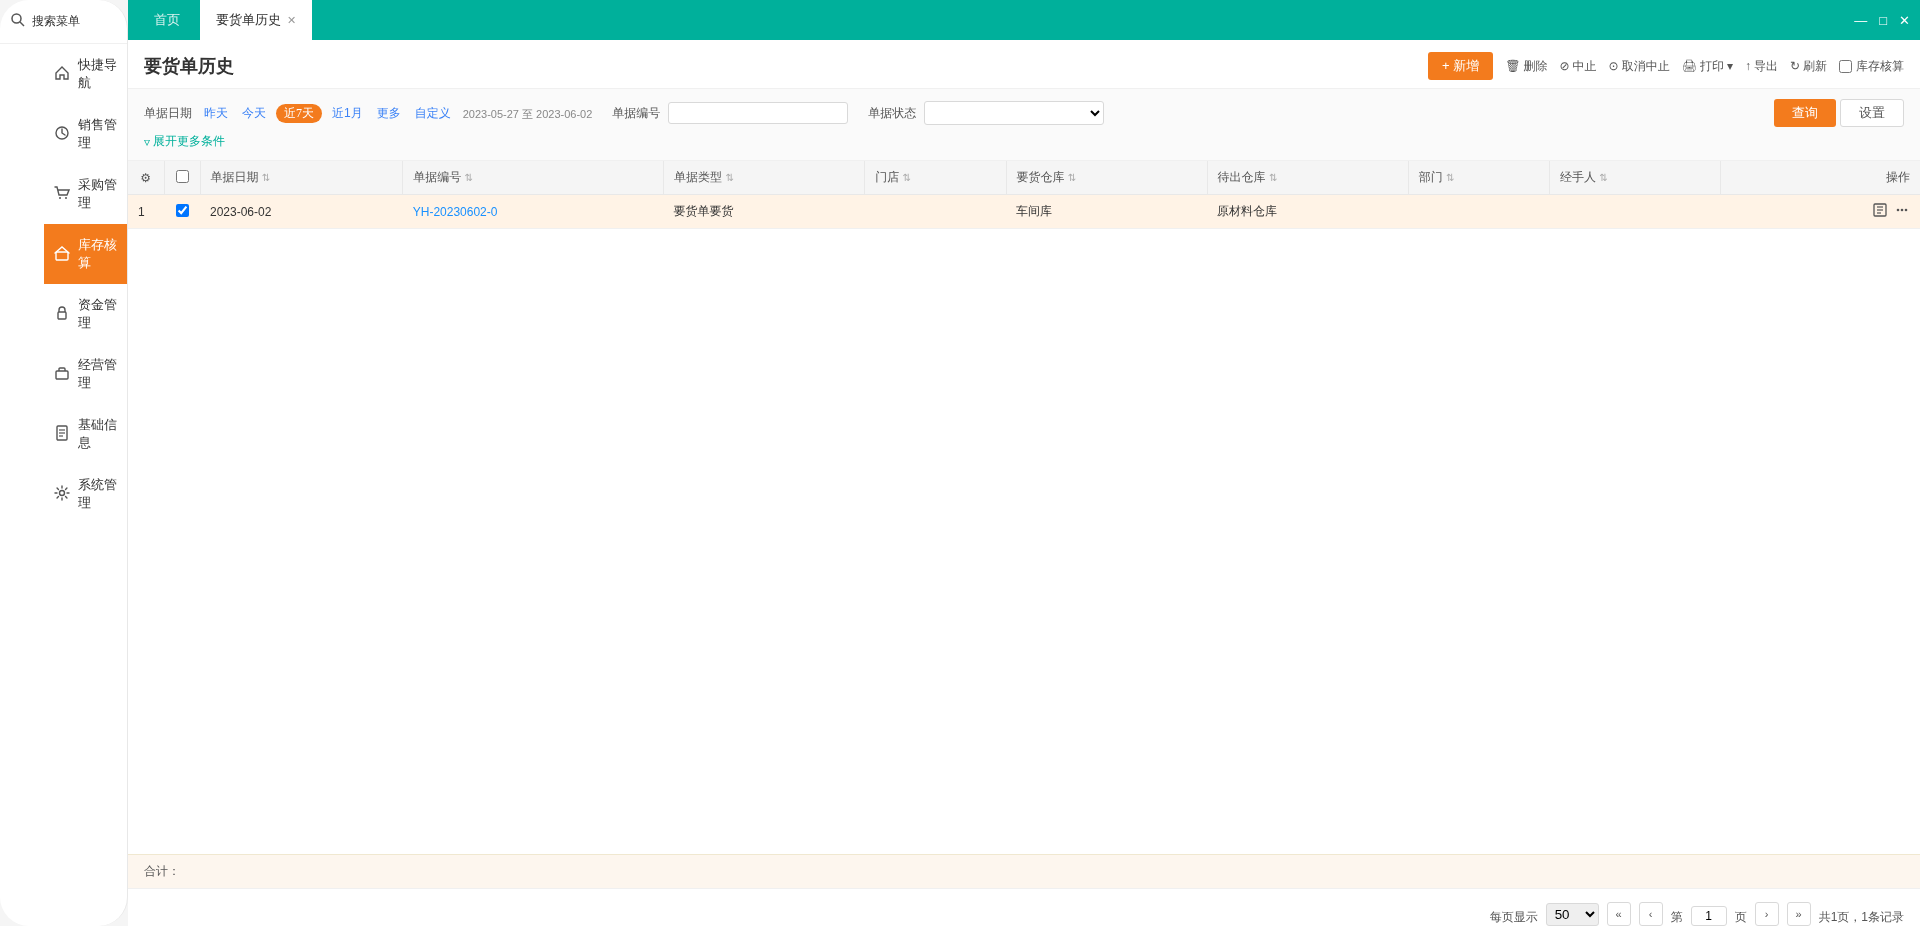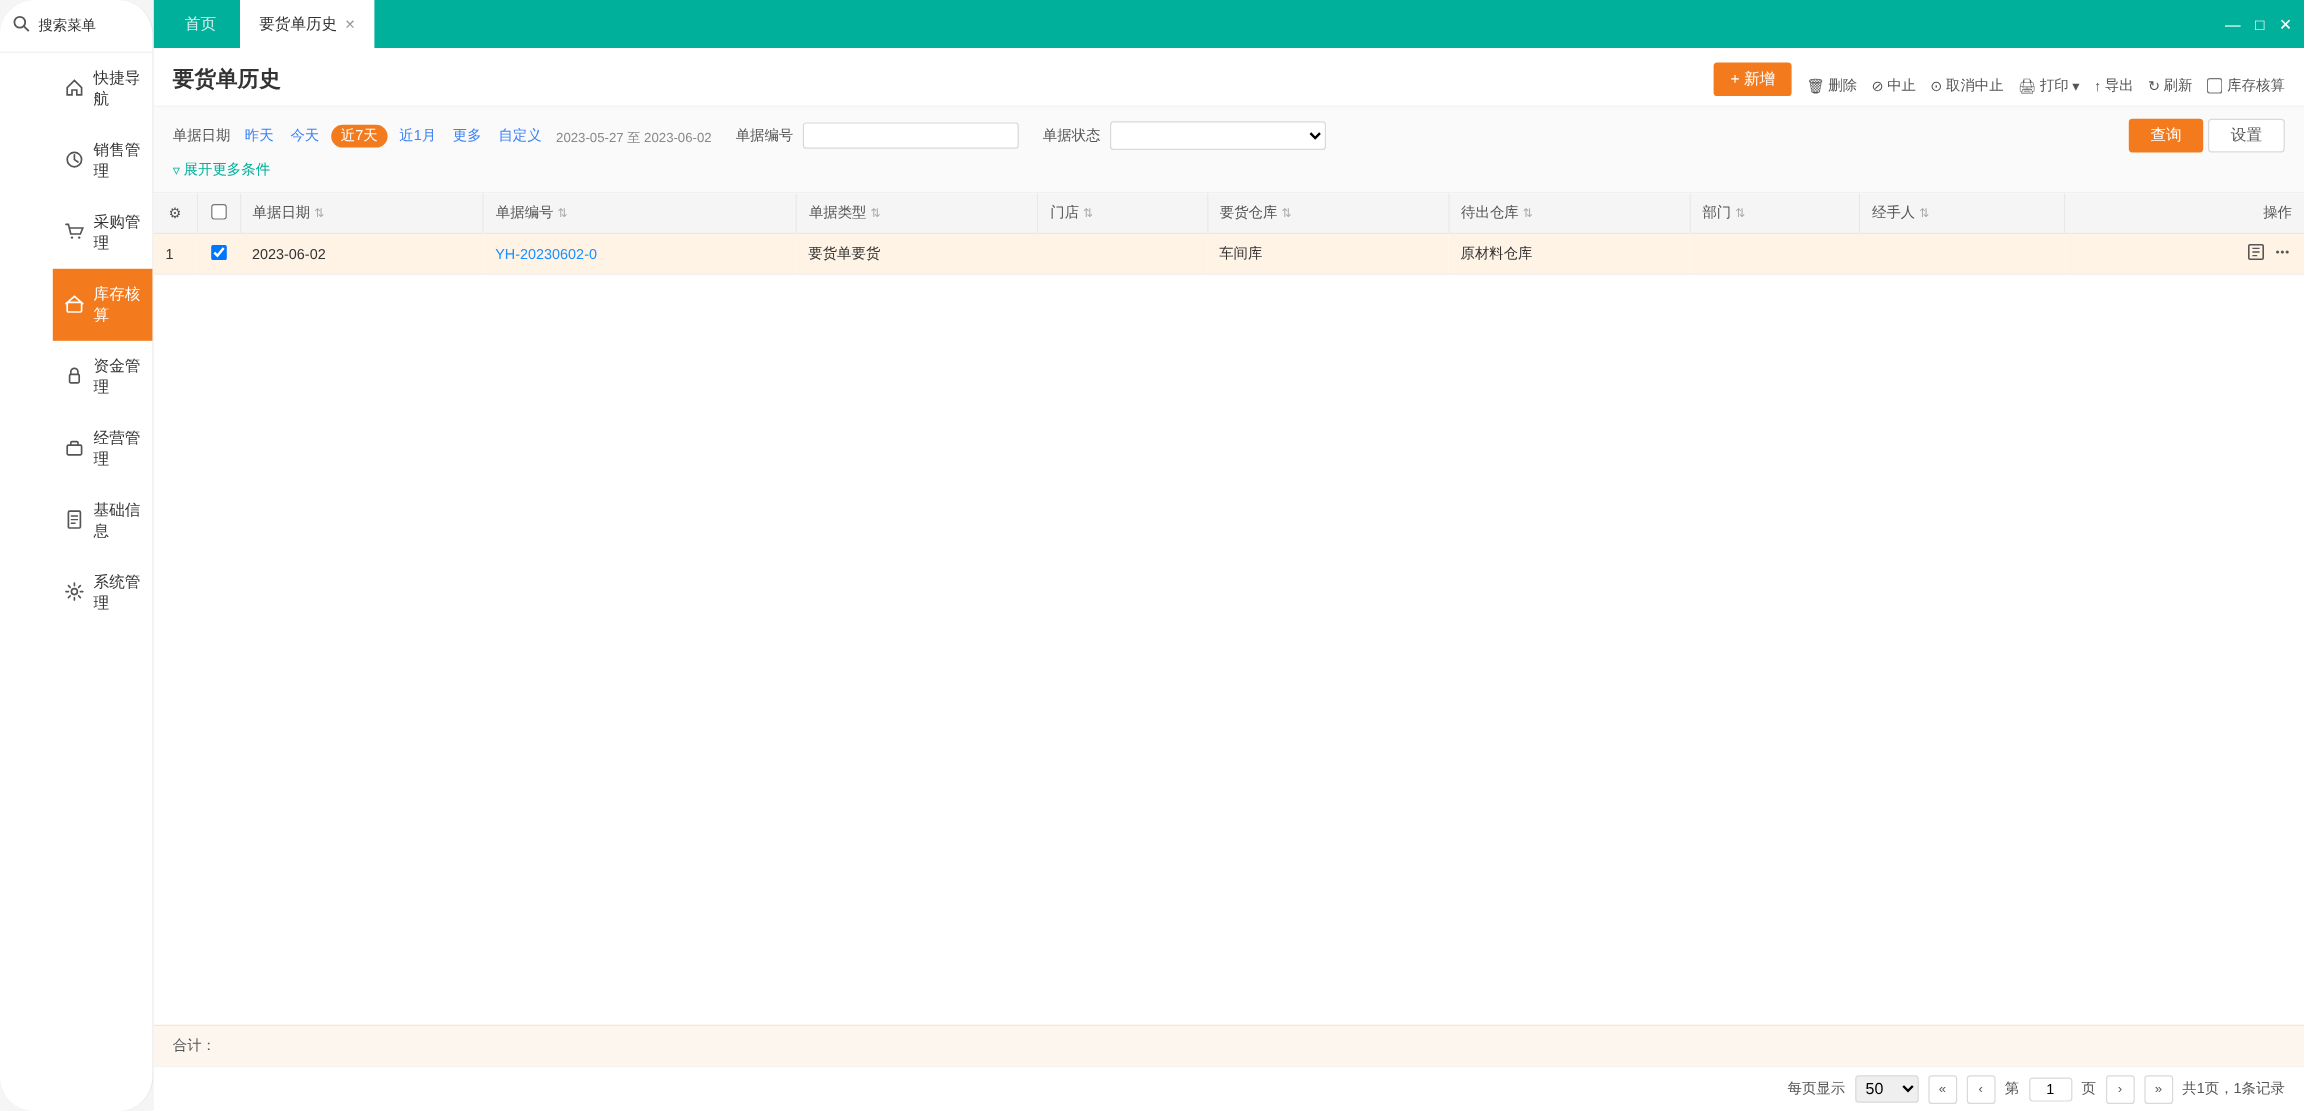--- a/index.html
+++ b/index.html
@@ -97,21 +97,21 @@
       gap: 12px;
     }
     .page-title {
       font-size: 18px;
       font-weight: bold;
       color: #333;
       flex: 1;
     }
     .header-actions {
       display: flex;
-      align-items: flex-end;
+      align-items: center;
       gap: 12px;
     }
     .btn-new {
       background: #f37b1d;
       color: #fff;
       border: none;
       padding: 5px 14px;
       border-radius: 3px;
       cursor: pointer;
       font-size: 13px;
@@ -166,20 +166,21 @@
       color: #3b82f6;
       font-size: 12px;
       cursor: pointer;
       padding: 1px 4px;
     }
     .date-opt.active {
       background: #f37b1d;
       color: #fff;
       border-radius: 10px;
       padding: 1px 8px;
+      font-family: Liberation Serif, serif;
     }
     .date-range {
       color: #888;
       font-size: 11px;
       margin-top: 2px;
     }
     .filter-input {
       border: 1px solid #d9d9d9;
       border-radius: 3px;
       padding: 3px 8px;
@@ -277,21 +278,21 @@
       border-top: 1px solid #f0e8d0;
       display: flex;
       align-items: center;
       gap: 20px;
     }
 
     
     .pagination {
       height: 38px;
       display: flex;
-      align-items: center;
+      align-items: flex-end;
       justify-content: flex-end;
       padding: 0 16px;
       gap: 8px;
       background: #fff;
       border-top: 1px solid #f0f0f0;
       font-size: 12px;
       color: #555;
     }
     .pagination select {
       border: 1px solid #d9d9d9;

